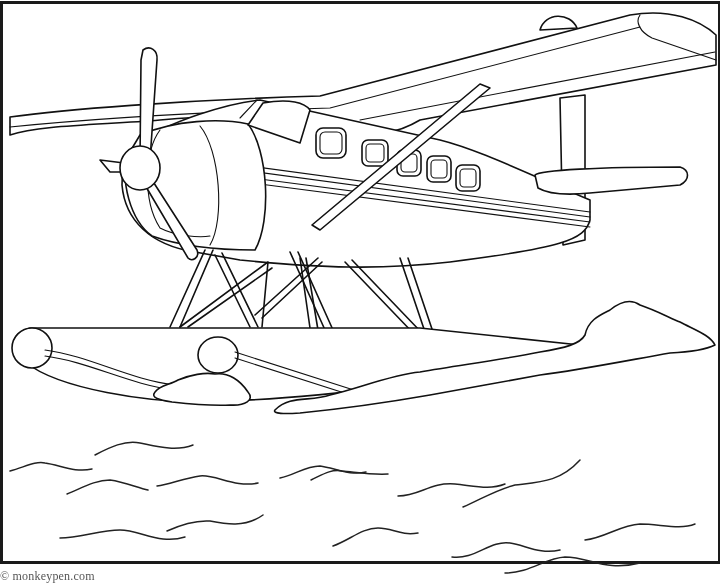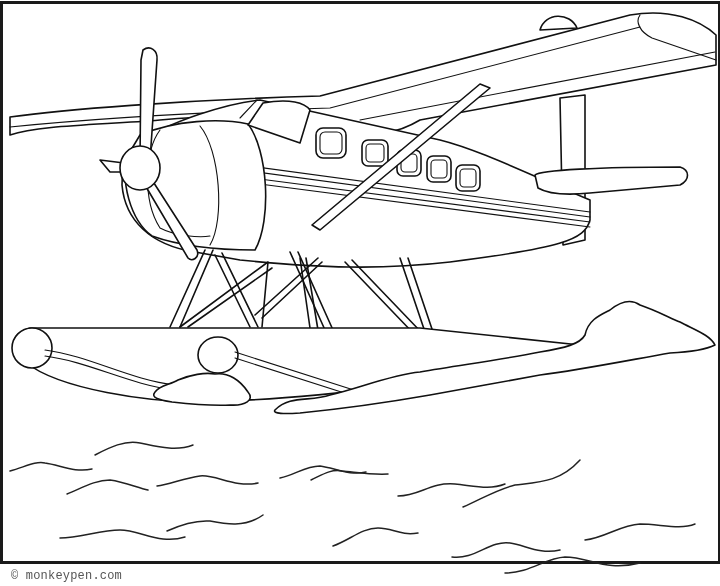--- a/index.html
+++ b/index.html
@@ -1,19 +1,19 @@
 <!DOCTYPE html>
 <html><head>
 <meta charset="utf-8">
 <style>
   html,body{margin:0;padding:0;background:#ffffff;}
   body{width:720px;height:586px;position:relative;overflow:hidden;font-family:"DejaVu Sans",sans-serif;}
   .frame{position:absolute;left:0;top:1px;width:715px;height:557px;border:3px solid #1a1a1a;background:#fff;}
   svg.art{position:absolute;left:0;top:0;width:720px;height:586px;}
-  .credit{position:absolute;left:11px;top:569px;font-size:12px;color:#555;font-family:Liberation Mono, monospace;letter-spacing:0.2px;}
+  .credit{position:absolute;left:0;top:569px;font-size:12px;color:#555;font-family:Liberation Serif, serif;letter-spacing:0.2px;}
   .art path,.art ellipse,.art rect,.art line,.art polyline,.art polygon{fill:#fff;stroke:#111;stroke-width:1.6;stroke-linejoin:round;stroke-linecap:round;}
   .art .thin{stroke-width:1.1;}
   .art .nofill{fill:none;}
   .art .wave{fill:none;stroke:#222;stroke-width:1.5;}
 </style>
 </head>
 <body>
 
 <div class="frame"></div>
 

